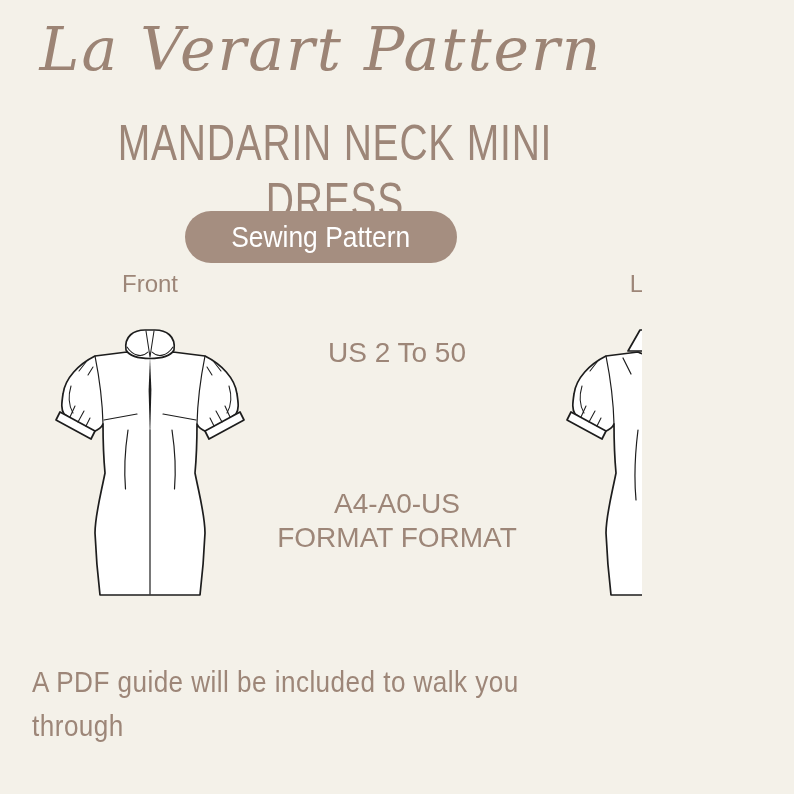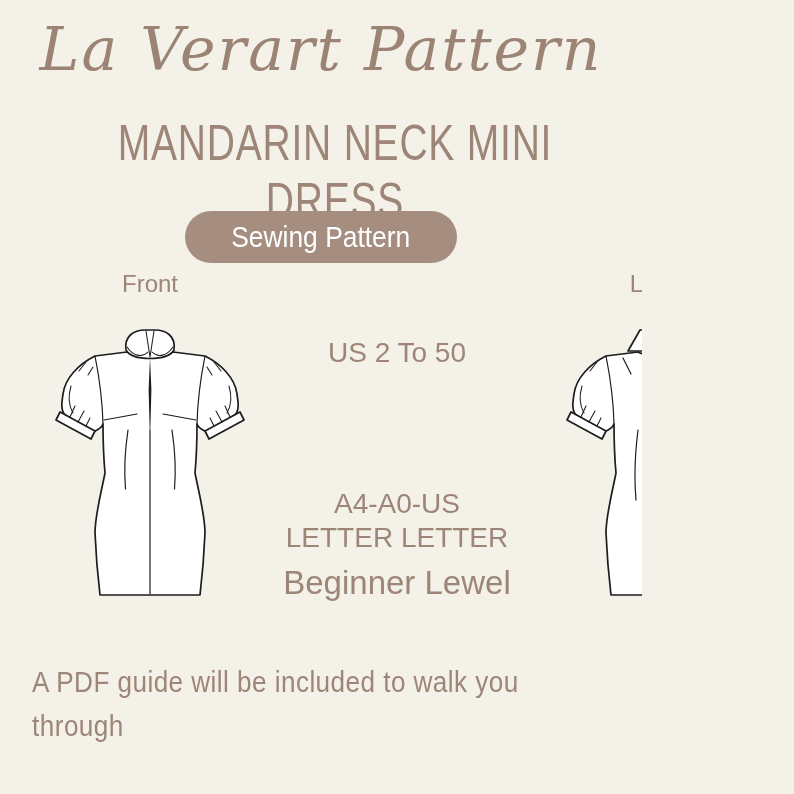--- a/index.html
+++ b/index.html
@@ -114,24 +114,23 @@
       <path class="thin" d="M 159,36 L 166,45 M 174,60 C 177,70 176,80 172,87"></path>
     </g>
   </svg>
 
   <div class="specs sizes">
     <div>US 2 To 50</div>
   </div>
 
   <div class="specs formats">
     <div>A4-A0-US</div>
-    <div>LETTER LETTER</div>
+    <div>FORMAT FORMAT</div>
   </div>
 
-  <div class="specs level">Beginner Lewel</div>
 
   <div class="footer">
     <div>
       <span class="squeeze-90">A PDF guide will be included to walk you through</span>
     </div>
   </div>
 
 </div>
 
 </body></html>

